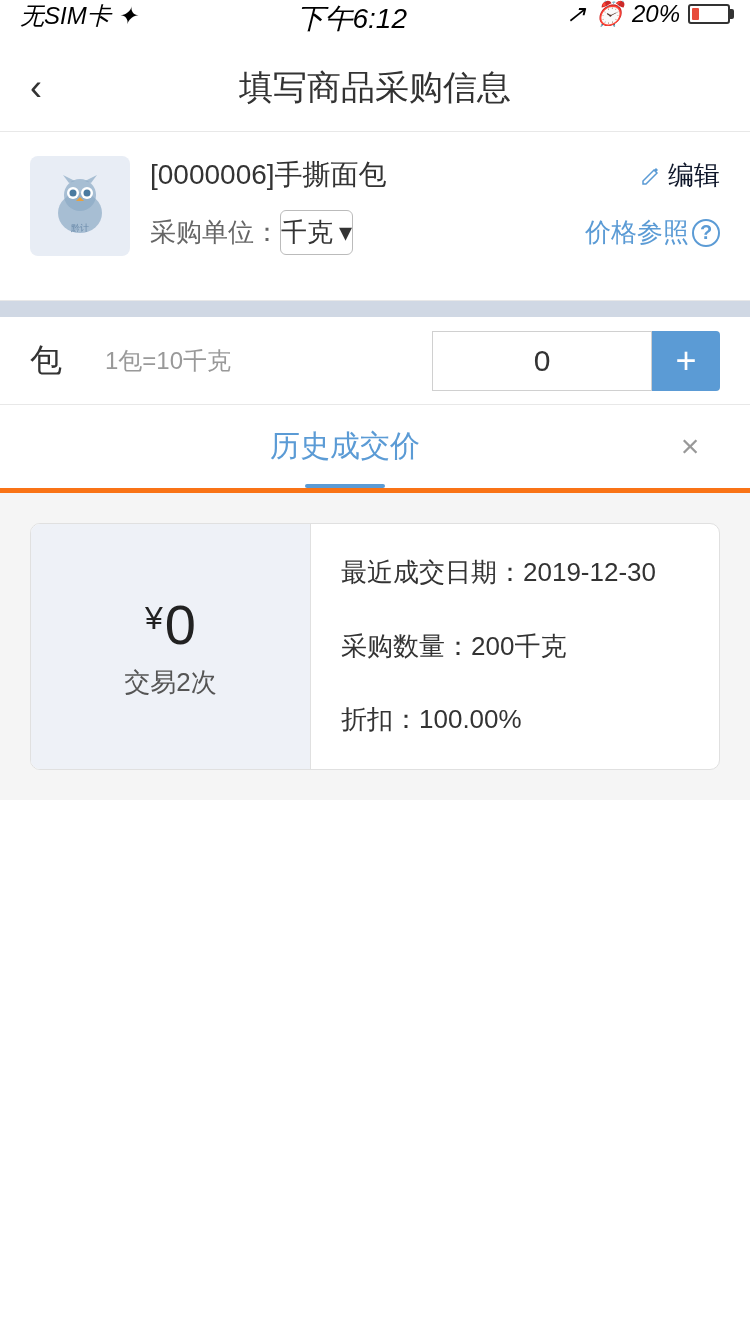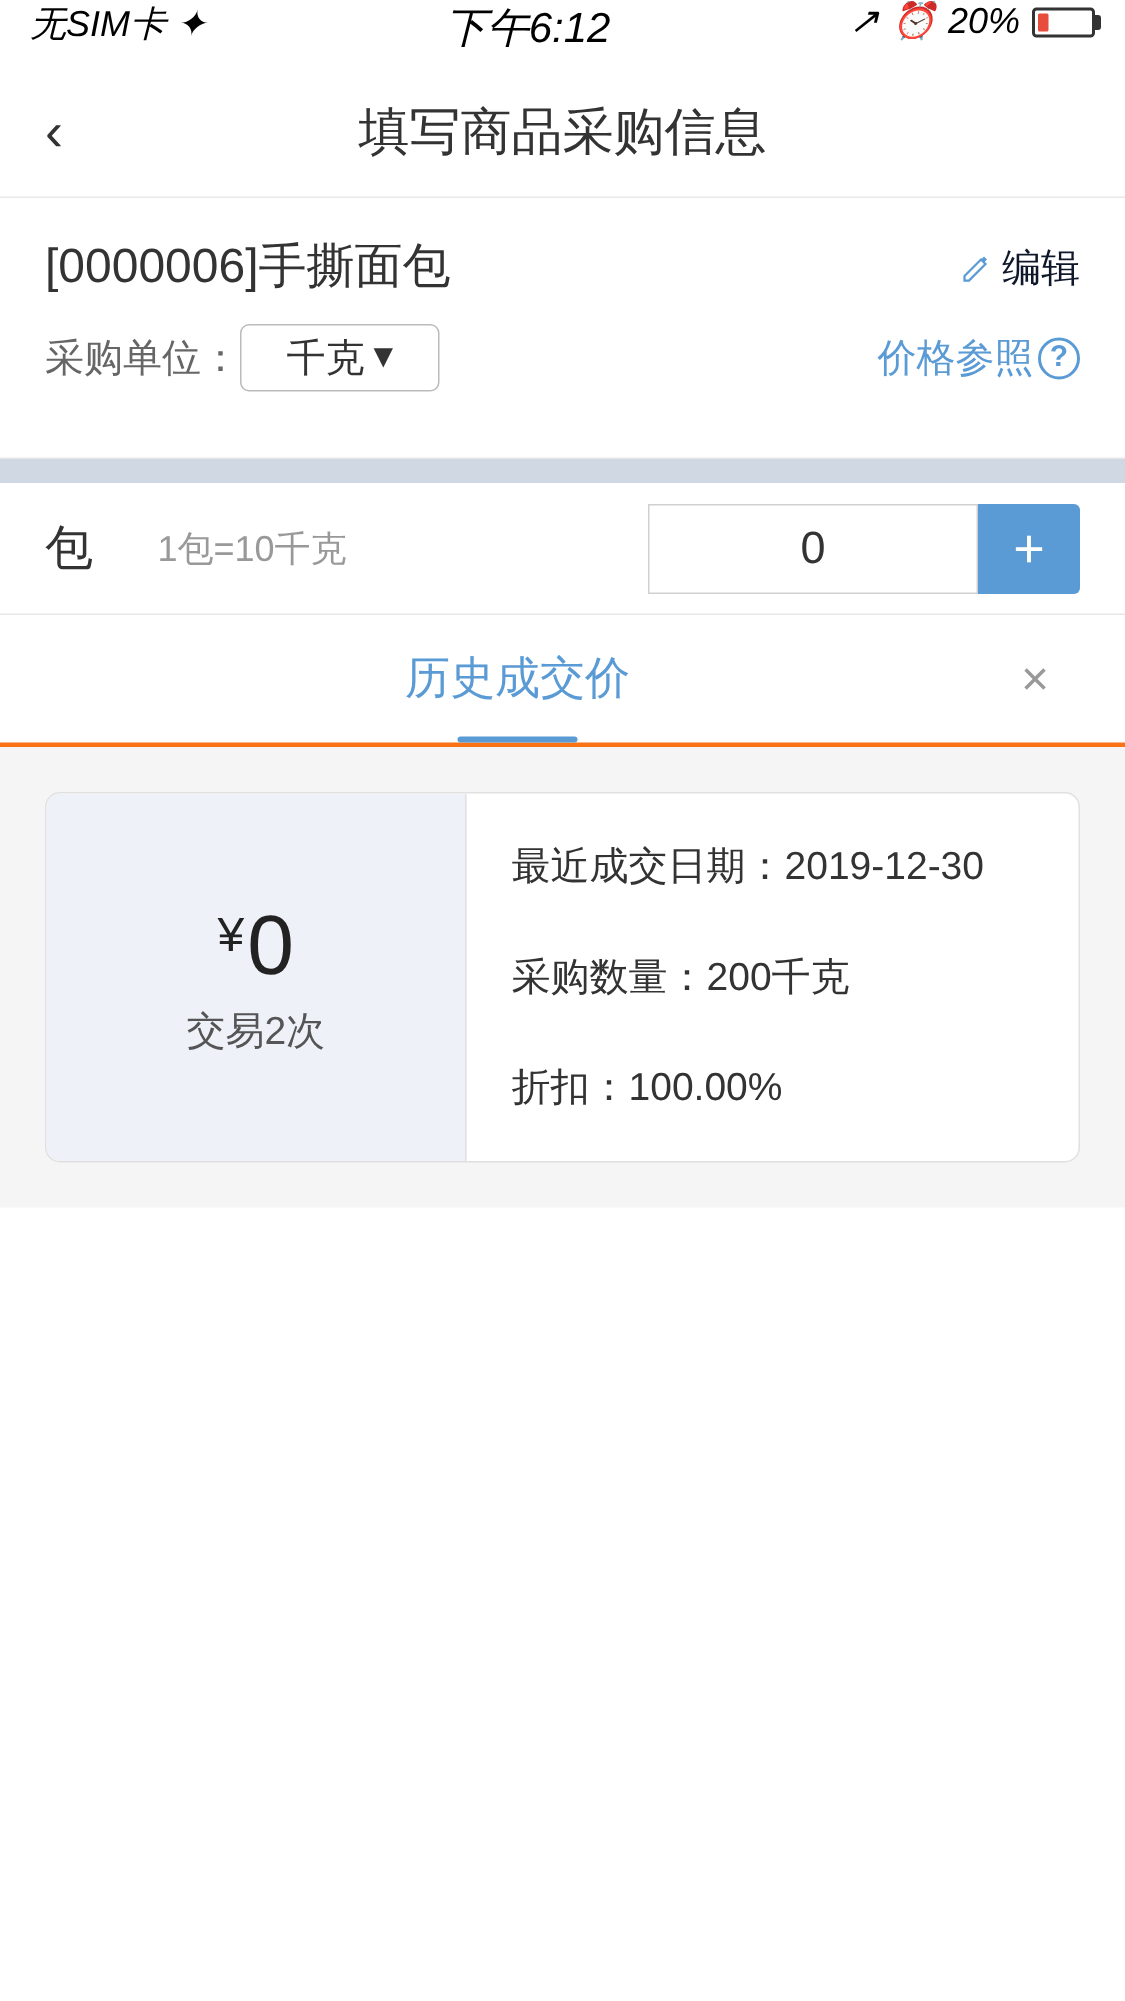--- a/index.html
+++ b/index.html
@@ -128,21 +128,21 @@
     .product-info {
       flex: 1;
     }
     .product-name-row {
       display: flex;
       align-items: center;
       justify-content: space-between;
       margin-bottom: 16px;
     }
     .product-name {
-      font-size: 32px;
+      font-size: 28px;
       color: #333;
       font-weight: 500;
     }
     .edit-btn {
       display: flex;
       align-items: center;
       gap: 6px;
       color: #0f172a;
       font-size: 26px;
       cursor: pointer;
@@ -154,25 +154,25 @@
     }
     .purchase-unit-left {
       display: flex;
       align-items: center;
       font-size: 26px;
       color: #666;
     }
     .unit-dropdown {
       border: 1px solid #bbb;
       border-radius: 6px;
-      padding: 4px 30px;
-      font-size: 26px;
-      color: #333;
-      display: flex;
-      align-items: flex-start;
+      padding: 4px 0;
+      font-size: 26px;
+      color: #333;
+      display: flex;
+      align-items: center;
       gap: 6px;
       background: #fff;
       cursor: pointer;
     }
     .price-ref {
       display: flex;
       align-items: center;
       gap: 3px;
       color: #5b9bd5;
       font-size: 26px;
@@ -237,21 +237,21 @@
       border-radius: 0 4px 4px 0;
     }
 
     
     .tabs-container {
       background: #fff;
       display: flex;
       align-items: center;
       padding: 0 30px;
       height: 88px;
-      border-bottom: 3px solid #f97316;
+      border-bottom: 5px solid #f97316;
       position: relative;
     }
     .tab-item {
       flex: 1;
       height: 100%;
       display: flex;
       flex-direction: column;
       align-items: center;
       justify-content: center;
       font-size: 30px;
@@ -367,20 +367,41 @@
   </div>
 </div>
 
 <div class="nav-bar">
   <span class="nav-back">‹</span>
   <span class="nav-title">填写商品采购信息</span>
 </div>
 
 <div class="product-card">
   <div class="product-header">
+    <div class="product-thumbnail">
+
+      <svg width="70" height="70" viewBox="0 0 70 70">
+
+        <ellipse cx="35" cy="42" rx="22" ry="20" fill="#8baac5" opacity="0.7"></ellipse>
+
+        <circle cx="35" cy="24" r="16" fill="#8baac5" opacity="0.7"></circle>
+
+        <circle cx="28" cy="22" r="6" fill="#fff"></circle>
+        <circle cx="42" cy="22" r="6" fill="#fff"></circle>
+        <circle cx="28" cy="22" r="3.5" fill="#4a7aa0"></circle>
+        <circle cx="42" cy="22" r="3.5" fill="#4a7aa0"></circle>
+
+        <polygon points="35,26 31,30 39,30" fill="#f0a030" opacity="0.9"></polygon>
+
+        <polygon points="24,12 18,4 30,10" fill="#8baac5" opacity="0.7"></polygon>
+        <polygon points="46,12 52,4 40,10" fill="#8baac5" opacity="0.7"></polygon>
+
+        <text x="35" y="60" text-anchor="middle" font-size="9" fill="#6a8aaa">黔计</text>
+      </svg>
+    </div>
     <div class="product-info">
       <div class="product-name-row">
         <span class="product-name">
           <span>[0000006]</span><span>手撕面包</span>
         </span>
         <span class="edit-btn">
           <svg width="22" height="22" viewBox="0 0 22 22">
             <path d="M3 17L14 6l3 3L6 20H3v-3z" fill="none" stroke="#5b9bd5" stroke-width="1.5"></path>
             <path d="M14 6l2-2 2 2-2 2-2-2z" fill="#5b9bd5"></path>
           </svg>

